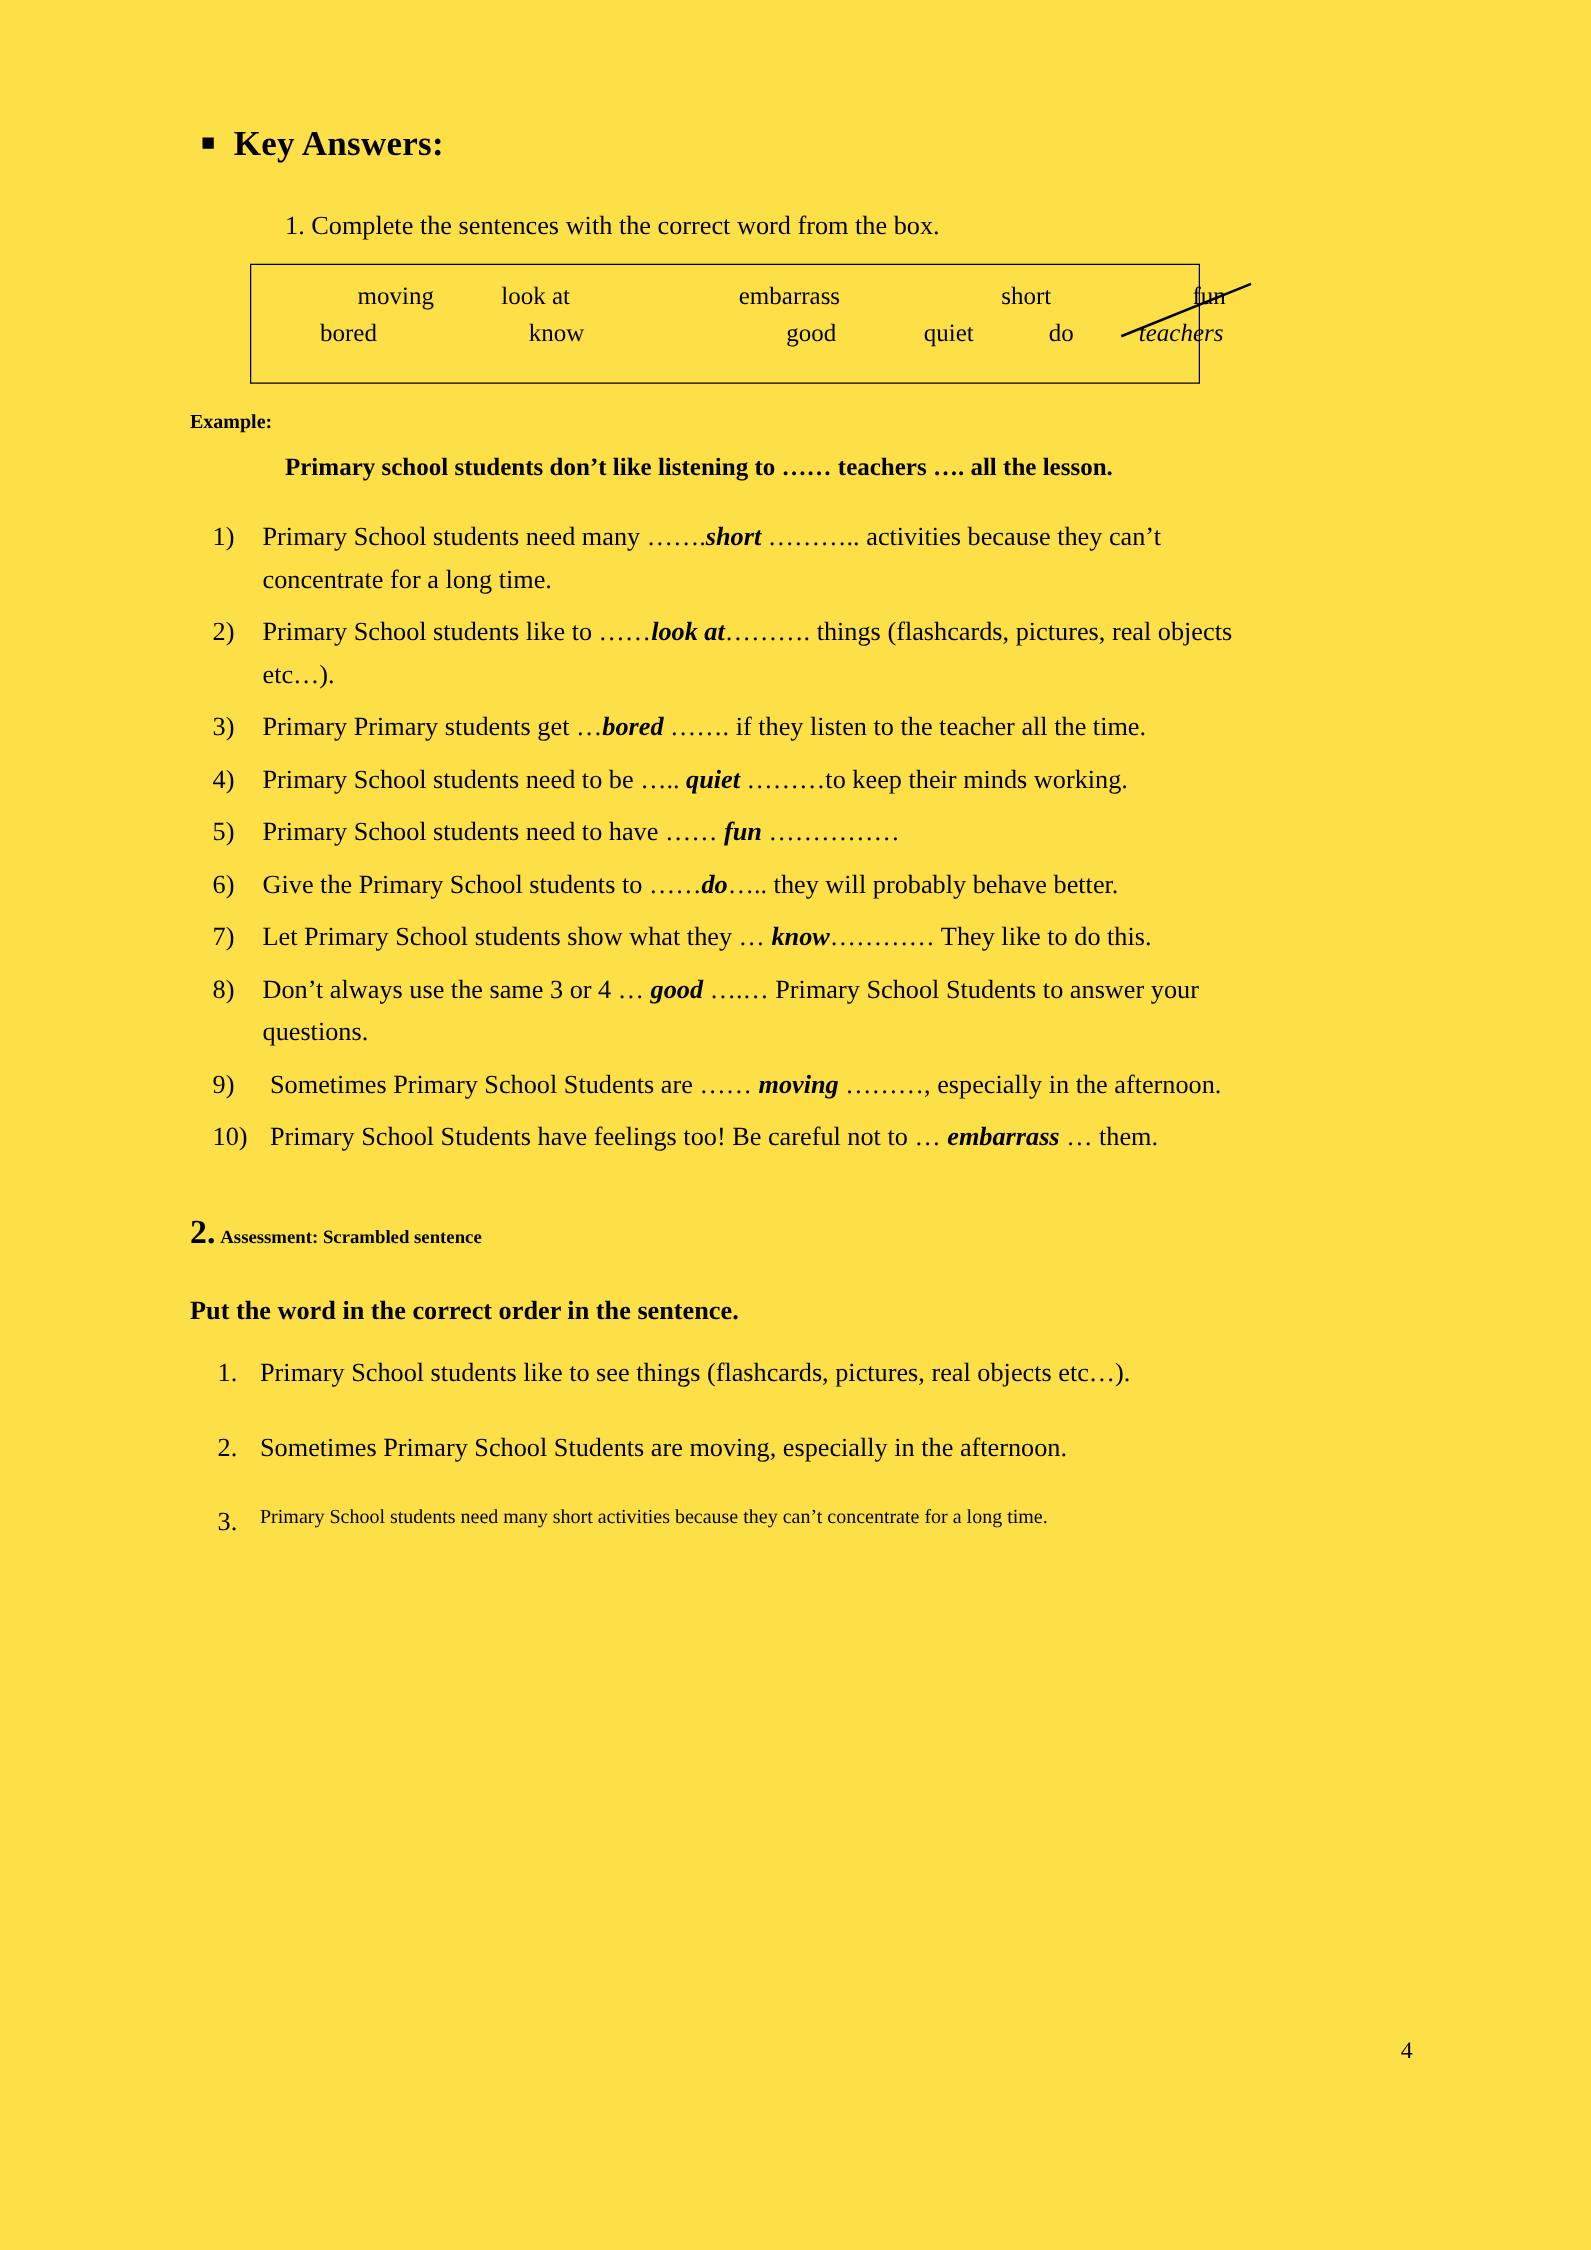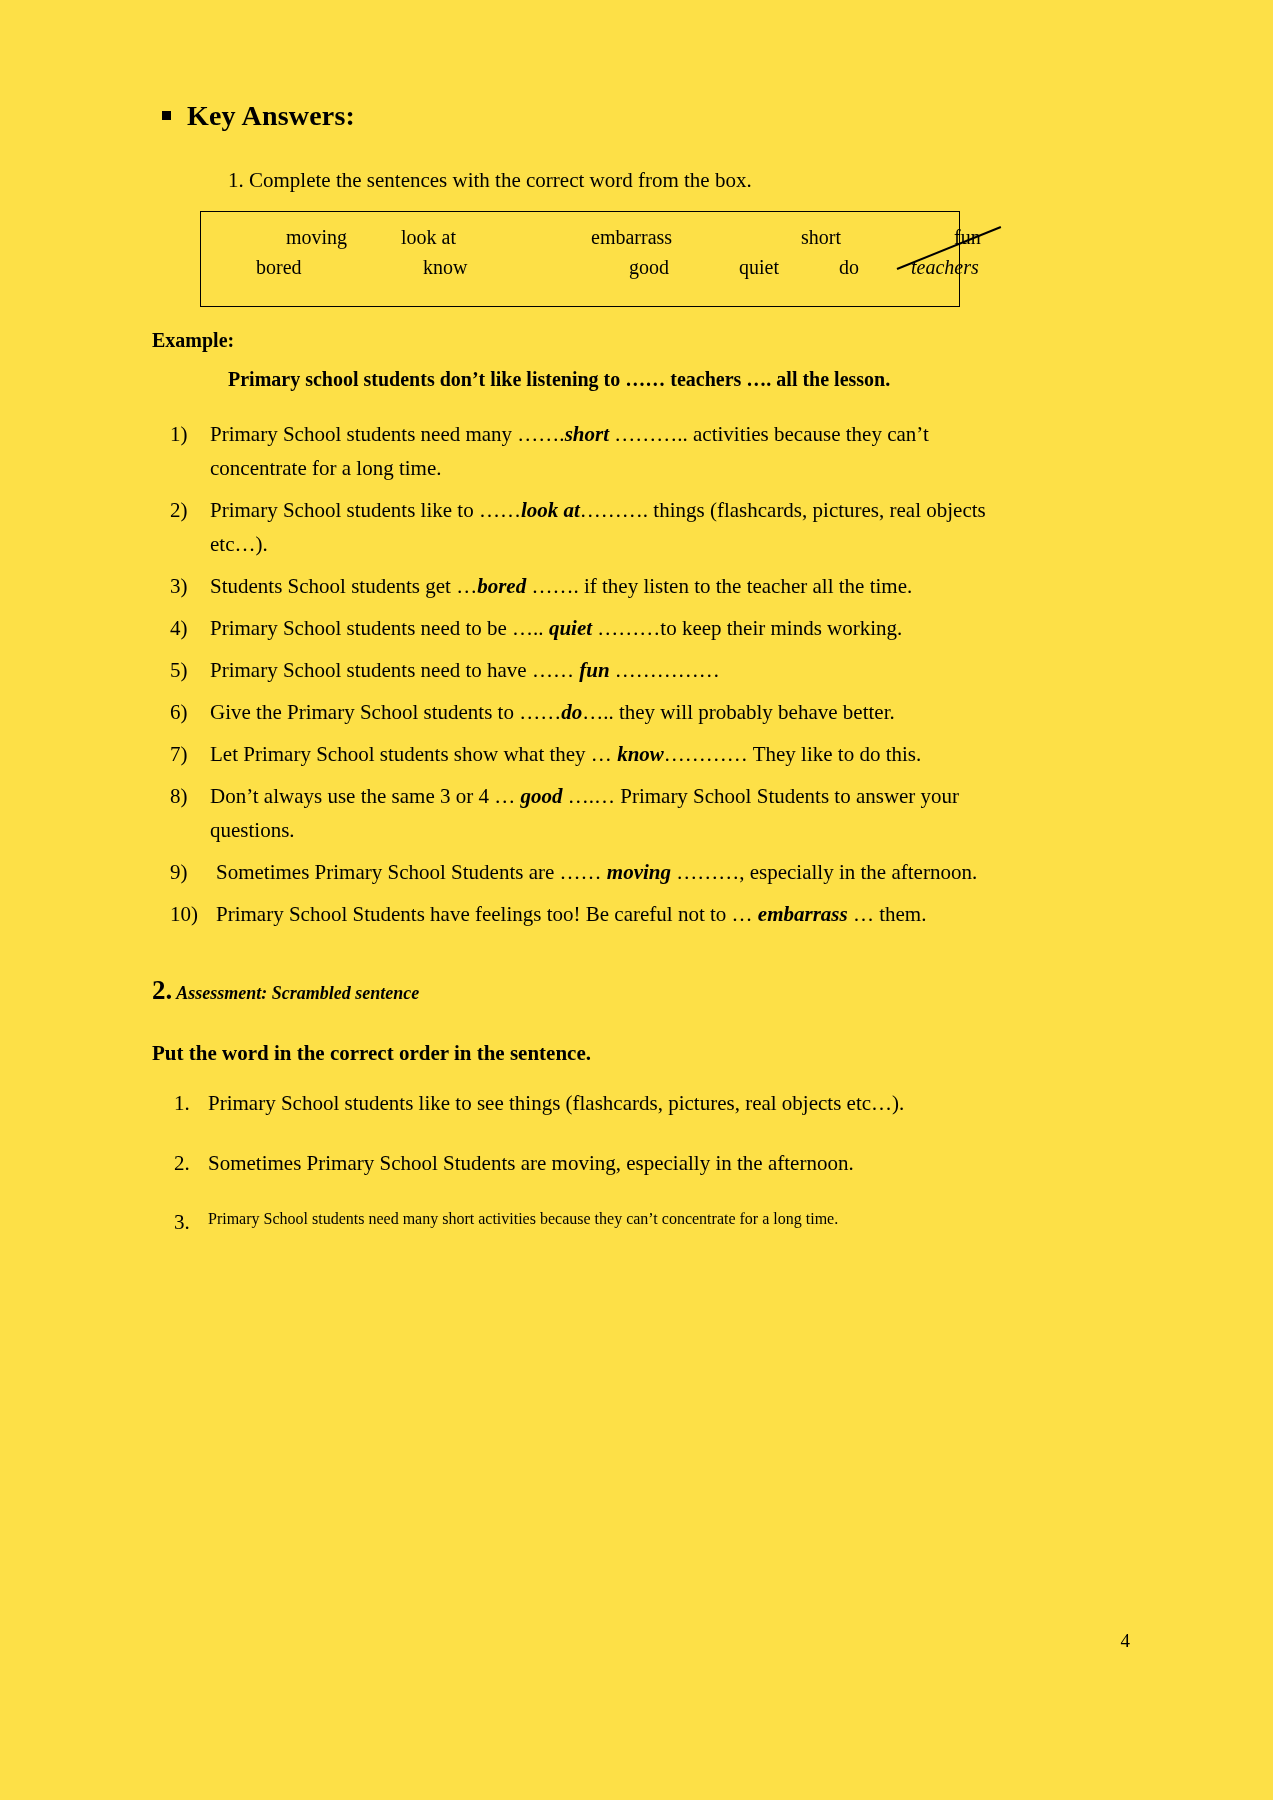--- a/index.html
+++ b/index.html
@@ -95,21 +95,21 @@
     border-top: 2.2px solid #000;
     transform: rotate(-22deg);
     transform-origin: left center;
     pointer-events: none;
   }
 
   
   .example-label {
     margin-top: 22px;
     margin-left: 0px;
-    font-size: 20px;
+    font-size: 16px;
     font-weight: bold;
   }
   .example-line {
     margin-top: 16px;
     margin-left: 76px;
     font-size: 20px;
     font-weight: bold;
   }
 
   
@@ -140,23 +140,22 @@
   .sec2-heading {
     margin-top: 44px;
     margin-left: 0;
     font-weight: bold;
   }
   .sec2-num {
     font-size: 27px;
     font-weight: bold;
   }
   .sec2-title {
-    font-size: 18px;
-    font-weight: bold;
-    font-style: italic;
+    font-size: 15px;
+    font-weight: bold;
   }
   .sec2-instruction {
     margin-top: 35px;
     font-size: 21px;
     font-weight: bold;
   }
   .scrambled {
     margin-top: 22px;
     margin-left: 22px;
   }
@@ -228,21 +227,21 @@
         <span class="ans-text"><span>Primary School students need many …….</span><b>short</b><span> ……….. activities because they can’t concentrate for a long time.</span></span>
       </div>
 
       <div class="ans-item">
         <span class="ans-num">2)</span>
         <span class="ans-text"><span>Primary School students like to ……</span><b>look at</b><span>………. things (flashcards, pictures, real objects etc…).</span></span>
       </div>
 
       <div class="ans-item">
         <span class="ans-num">3)</span>
-        <span class="ans-text"><span>Students School students get …</span><b>bored</b><span> ……. if they listen to the teacher all the time.</span></span>
+        <span class="ans-text"><span>Primary Primary students get …</span><b>bored</b><span> ……. if they listen to the teacher all the time.</span></span>
       </div>
 
       <div class="ans-item">
         <span class="ans-num">4)</span>
         <span class="ans-text"><span>Primary School students need to be ….. </span><b>quiet</b><span> ………to keep their minds working.</span></span>
       </div>
 
       <div class="ans-item">
         <span class="ans-num">5)</span>
         <span class="ans-text"><span>Primary School students need to have …… </span><b>fun</b><span> ……………</span></span>

